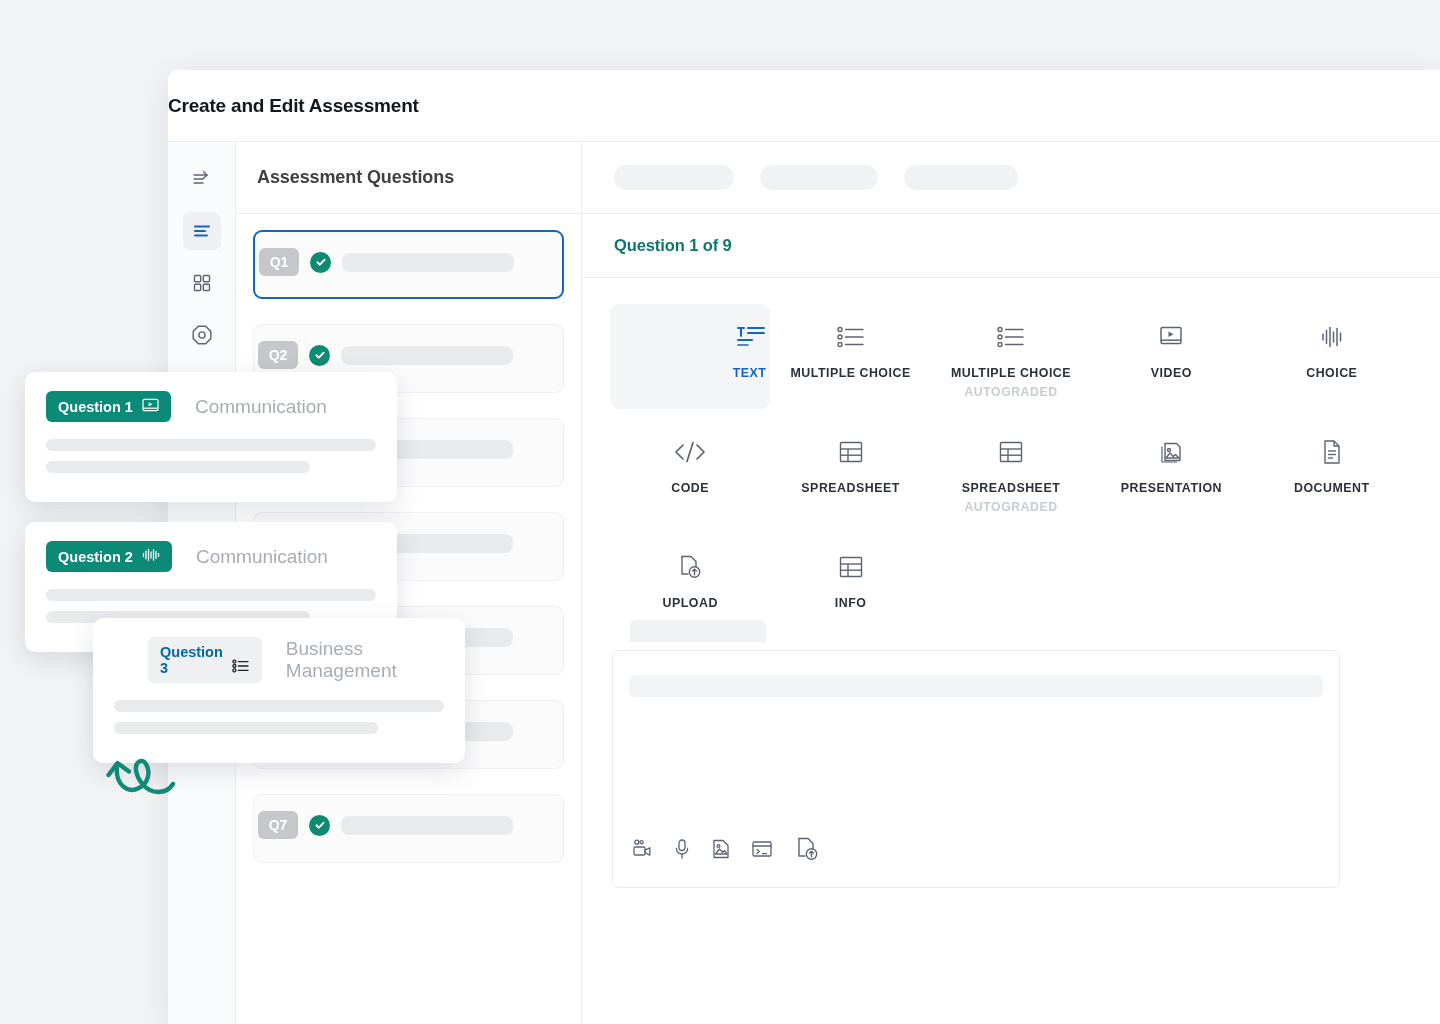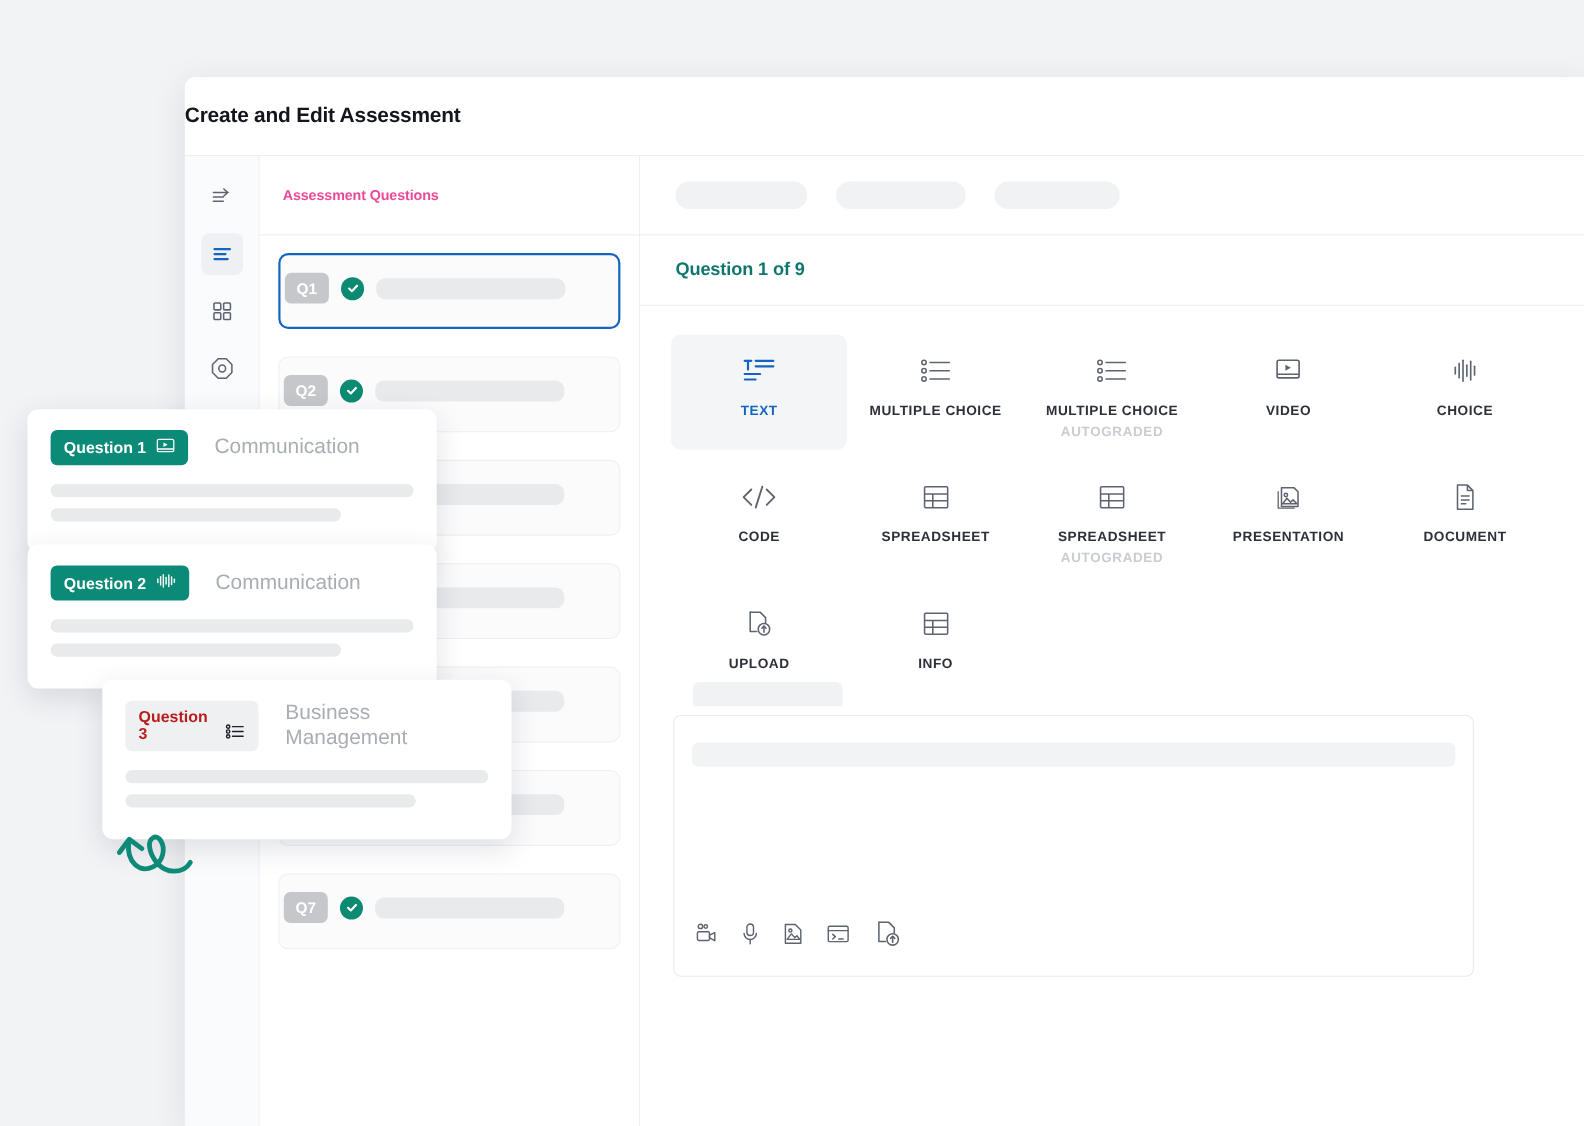--- a/index.html
+++ b/index.html
@@ -67,21 +67,21 @@
     border-right: 1px solid #eceef1;
     display: flex; flex-direction: column;
   }
   .qpanel-head {
     height: 72px;
     display: flex; align-items: center;
     padding-left: 21px;
     border-bottom: 1px solid #eceef1;
   }
   .qpanel-head h2 {
-    font-size: 13px; font-weight: 700; color: #ec4899;
+    font-size: 18px; font-weight: 700; color: #404040;
     letter-spacing: -0.1px;
   }
   .qlist { padding: 16px 17px 0 17px; flex: 1; overflow: hidden; }
 
   .qrow {
     background: #fbfbfc;
     border: 1px solid #eef0f2;
     border-radius: 9px;
     height: 69px;
     margin-bottom: 25px;
@@ -141,21 +141,21 @@
     row-gap: 10px;
   }
   .tile {
     display: flex; flex-direction: column; align-items: center;
     justify-content: flex-start;
     padding: 16px 4px 10px 4px;
     border-radius: 9px;
     cursor: pointer;
     min-height: 86px;
   }
-  .tile.active { background: #f4f5f7; }
+  .tile.active { background: #f4f5f7; align-items: flex-end; }
   .tile .ticon { height: 34px; display: flex; align-items: center; justify-content: center; }
   .tile .tlabel {
     margin-top: 12px;
     font-size: 12.4px; font-weight: 700; letter-spacing: 0.5px;
     color: #2c3038; text-align: center; white-space: nowrap;
   }
   .tile.active .tlabel { color: #1565c0; }
   .tile .tsub {
     margin-top: 5px;
     font-size: 12.2px; font-weight: 600; letter-spacing: 0.6px;
@@ -192,29 +192,29 @@
     box-shadow: 0 8px 26px rgba(32,40,60,0.13);
     padding: 19px 21px;
   }
   .fcard-head { display: flex; align-items: center; gap: 24px; }
   .fbadge {
     display: inline-flex; align-items: flex-end; gap: 9px;
     padding: 7px 12px; border-radius: 6px;
     font-size: 14.5px; font-weight: 700;
   }
   .fbadge.teal { background: #0b8a78; color: #ffffff; }
-  .fbadge.grey { background: #eff0f2; color: #b91c1c; }
+  .fbadge.grey { background: #eff0f2; color: #0369a1; margin-left: 34px; }
   .fsubject { font-size: 19px; font-weight: 400; color: #a9adb4; }
   .fbars { margin-top: 17px; }
   .fbars .bar { height: 12px; margin-bottom: 10px; background: #e9eaec; }
   .fbars .bar.long { width: 100%; }
   .fbars .bar.short { width: 80%; }
 
   #fcard1 { left: 25px; top: 372px; width: 372px; }
-  #fcard2 { left: 25px; top: 495px; width: 372px; }
+  #fcard2 { left: 25px; top: 522px; width: 372px; }
   #fcard3 { left: 93px; top: 618px; width: 372px; }
 
   .arrow-anno { position: absolute; left: 105px; top: 752px; }
 </style>
 </head>
 <body>
 
 <div class="app-window">
 
   <div class="titlebar">

